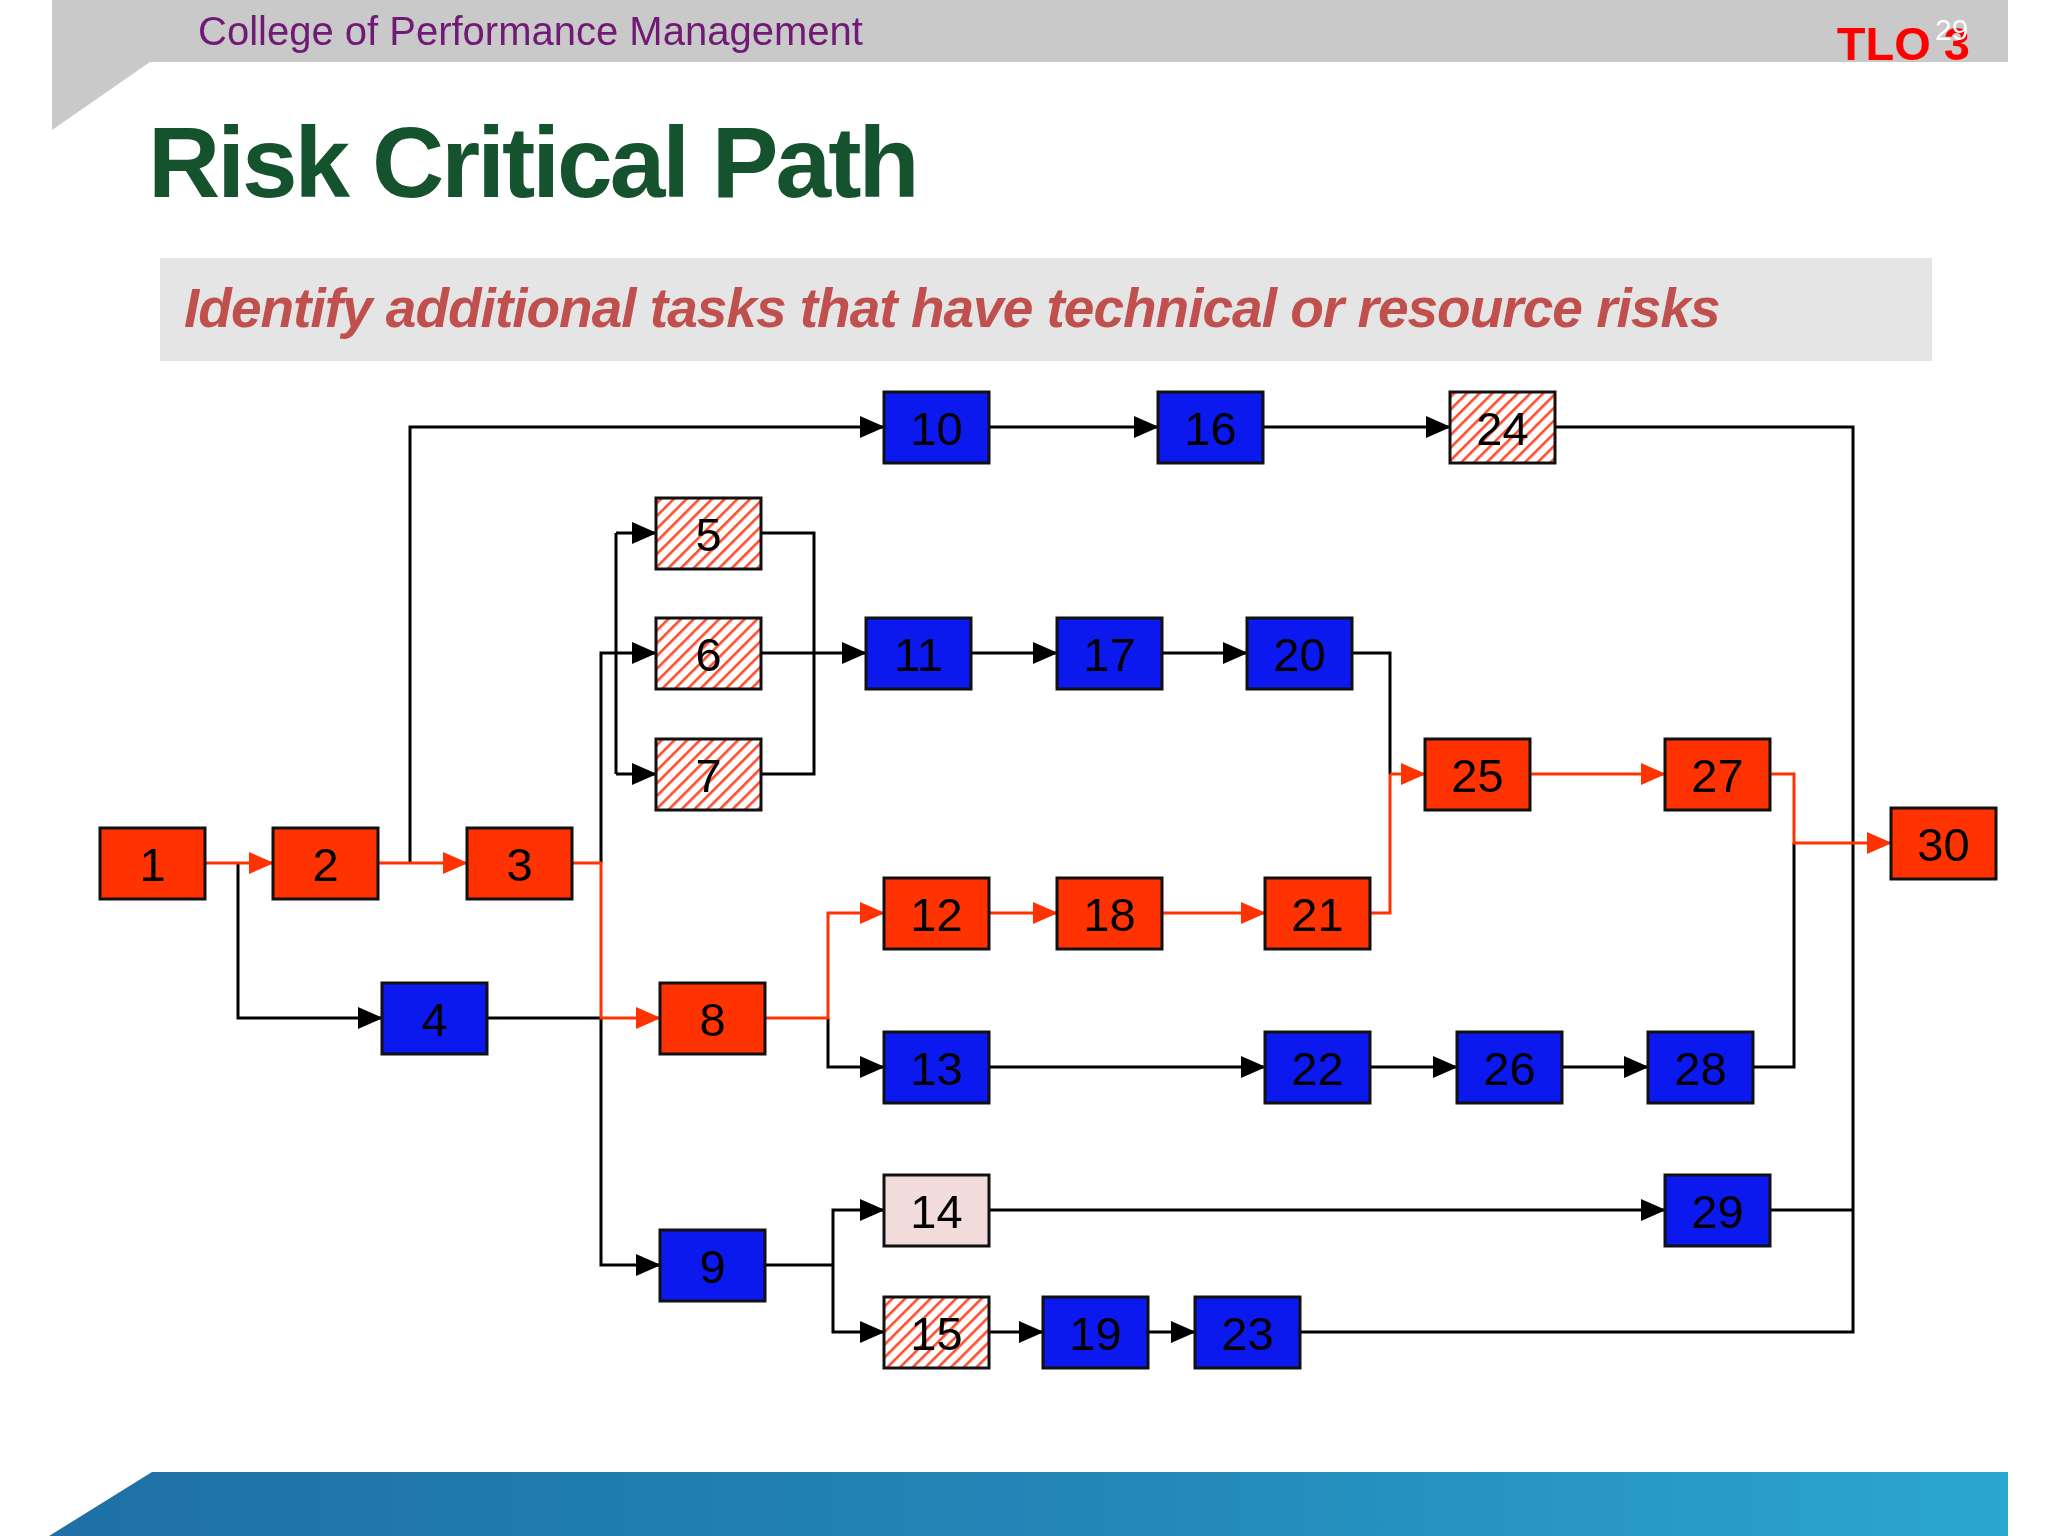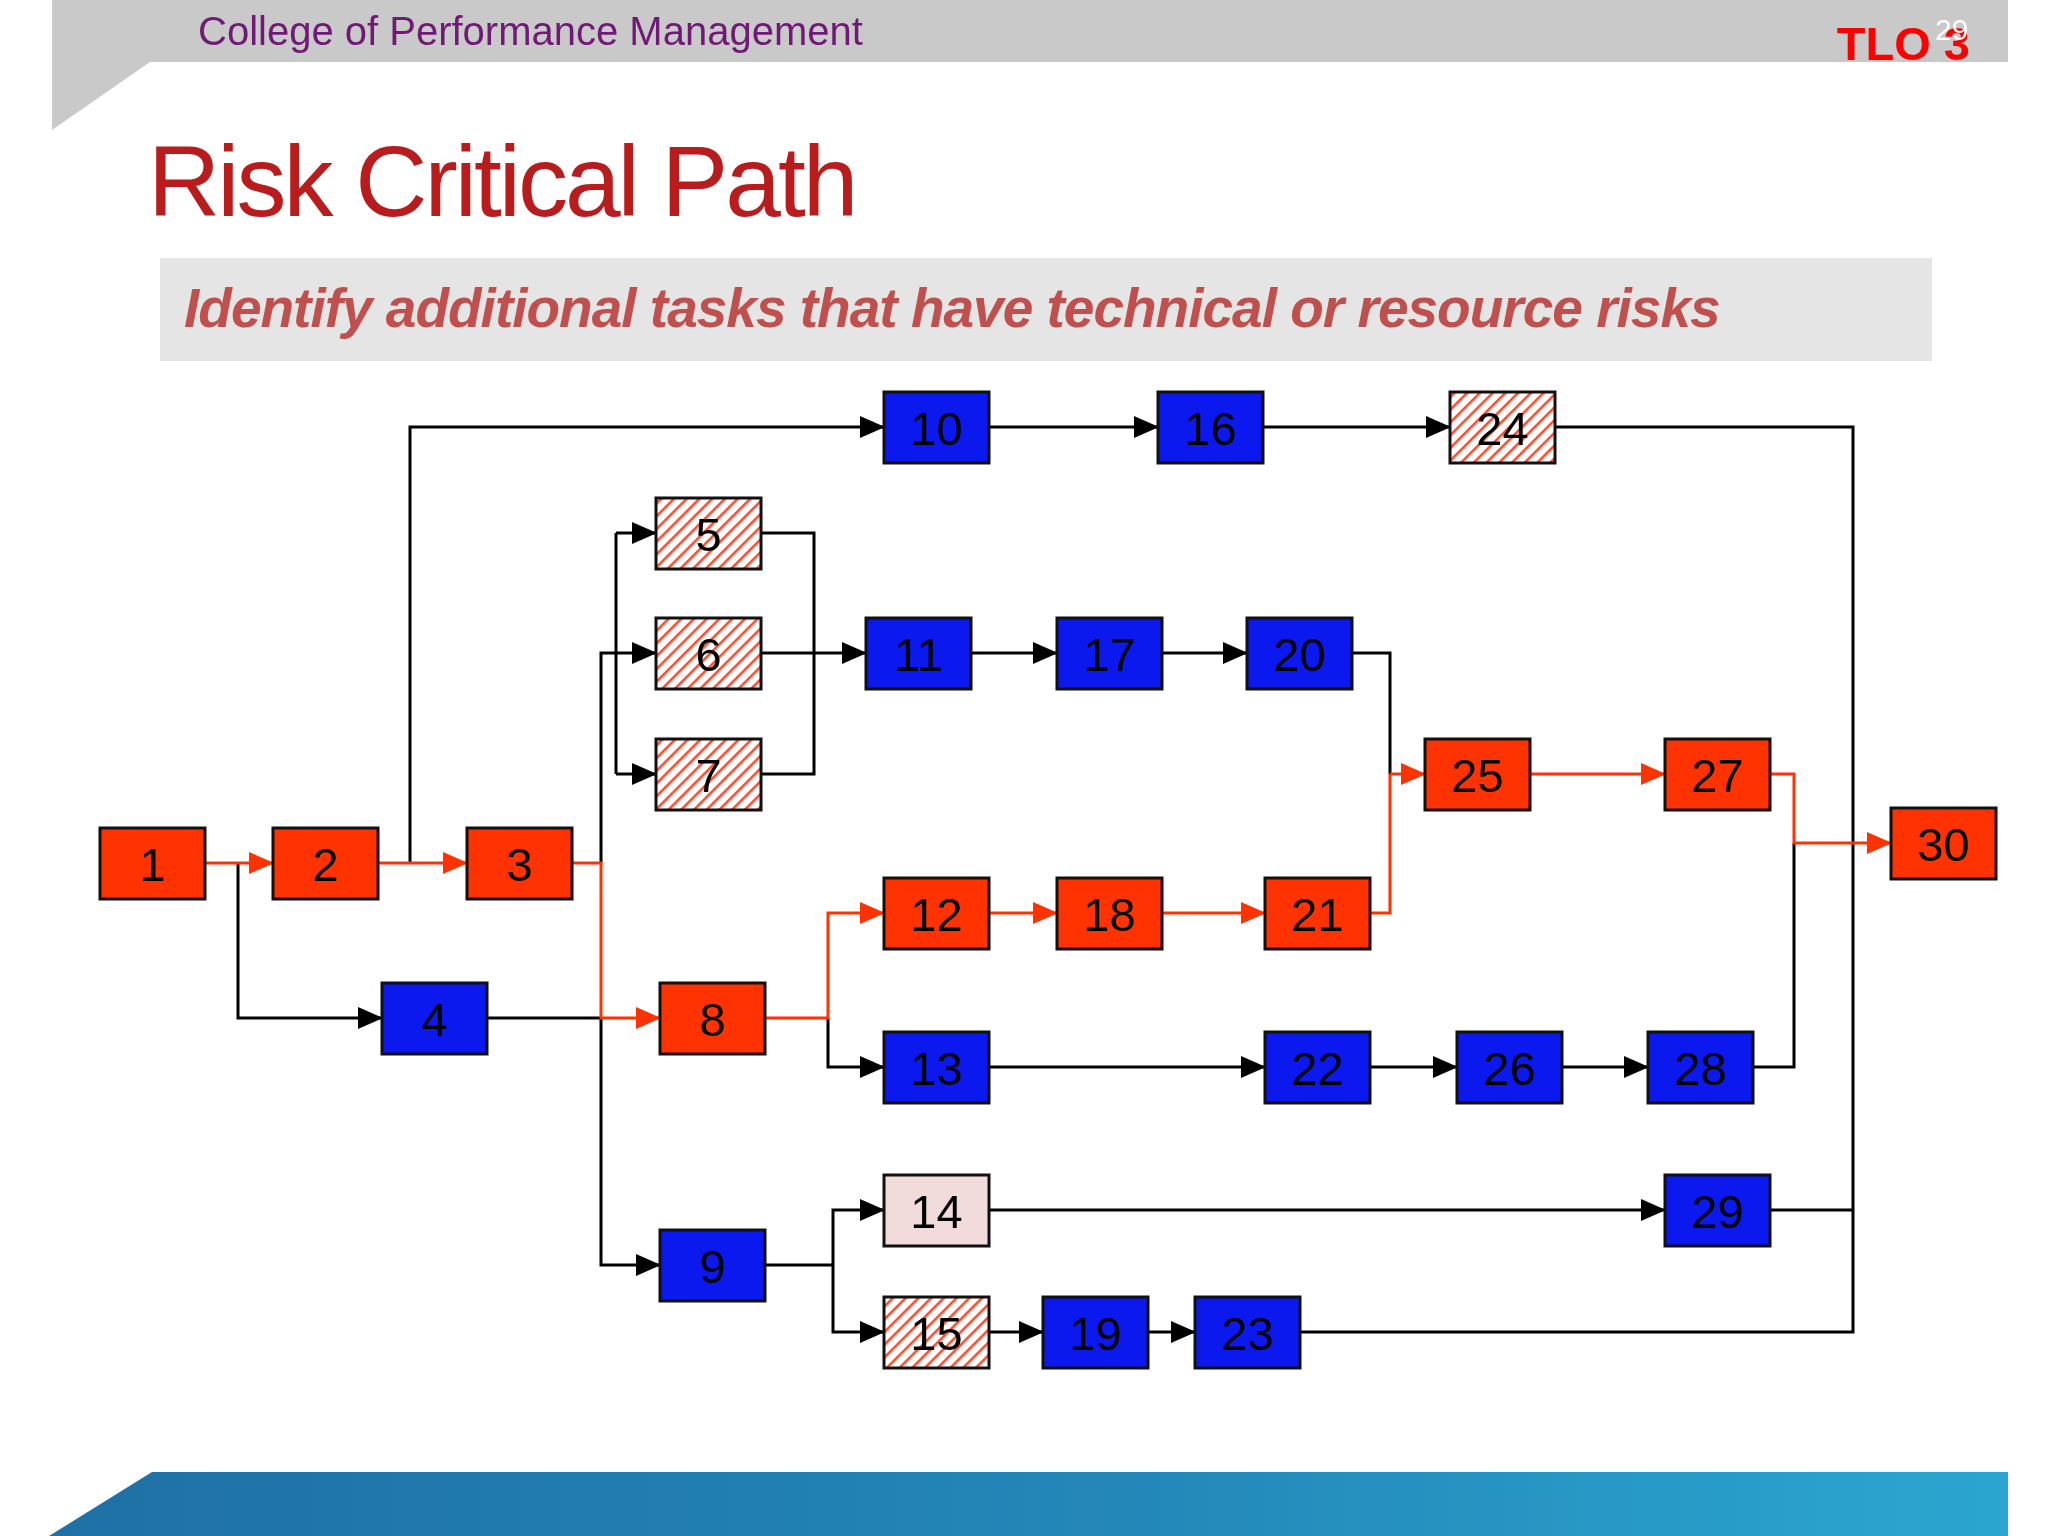--- a/index.html
+++ b/index.html
@@ -5,22 +5,22 @@
   html,body{margin:0;padding:0;background:#ffffff;}
   body{width:2048px;height:1536px;position:relative;overflow:hidden;
        font-family:"Liberation Sans", sans-serif;}
 
   
   .header-band{position:absolute;left:0;top:0;width:2008px;height:130px;
     background:#c9c9c9;
     clip-path:polygon(52px 0,2008px 0,2008px 62px,150px 62px,52px 130px);}
   .tlo{position:absolute;left:1790px;top:2px;width:180px;height:56px;
     color:#ff0000;font-size:47px;font-weight:bold;text-align:right;line-height:56px;margin-top:14px;}
-  .slide-title{position:absolute;left:148px;top:59px;width:1400px;
-    color:#b91c1c;font-size:100px;letter-spacing:-3px;font-weight:400;line-height:1.1;}
+  .slide-title{position:absolute;left:148px;top:40px;width:1400px;
+    color:#14532d;font-size:100px;letter-spacing:-3px;font-weight:700;line-height:1.1;}
 
   
   .banner{position:absolute;left:160px;top:258px;width:1772px;height:103px;
     background:#e5e5e5;}
   .banner span{display:block;padding-left:24px;line-height:101px;
     color:#c0504d;font-size:55px;font-weight:bold;font-style:italic;letter-spacing:-1px;}
 
   
   #net{position:absolute;left:0;top:0;}
   .node-label{font-family:"Liberation Sans",sans-serif;}

